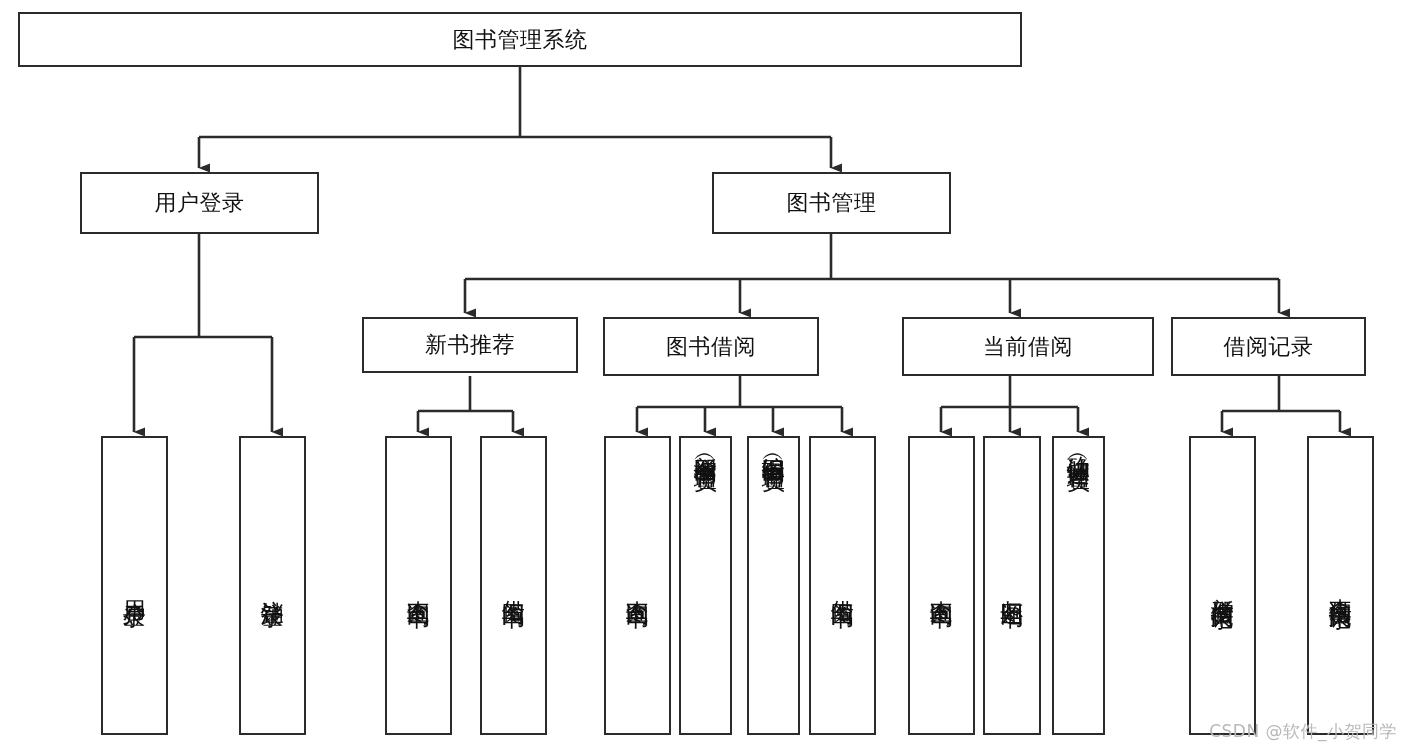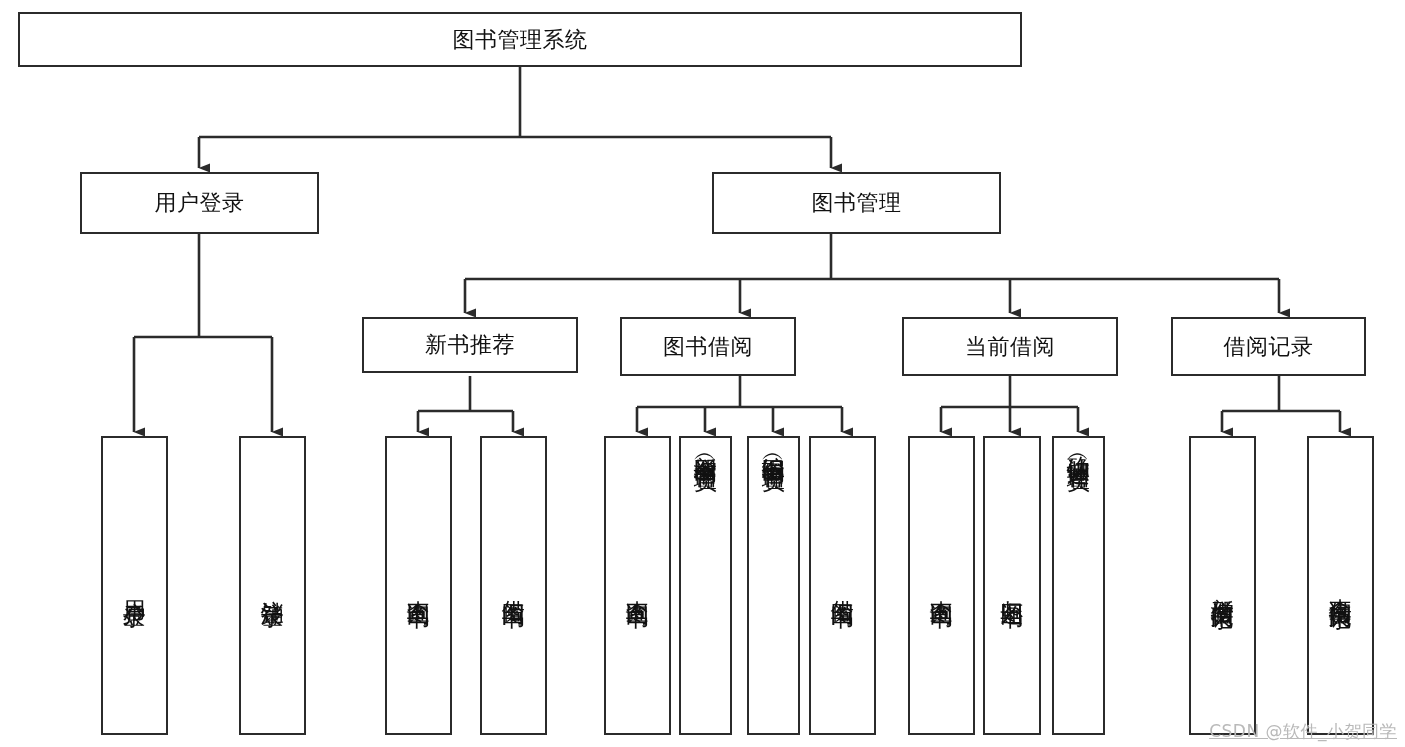--- a/index.html
+++ b/index.html
@@ -16,21 +16,21 @@
   .node.h .lbl{font-size:22px;}
   .node.root .lbl{font-size:22px;}
 
   .node.v{align-items:flex-start;justify-content:center;padding-top:0;}
   .node.v .lbl{writing-mode:vertical-rl;text-orientation:upright;
                font-size:23px;line-height:1.32;letter-spacing:2px;
                white-space:pre;}
   .node.v.mid{align-items:center;}
 
   .wm{position:absolute;right:8px;bottom:4px;color:#b9b9b9;font-size:17px;
-      letter-spacing:.5px;white-space:nowrap;pointer-events:none;text-decoration:underline;}
+      letter-spacing:.5px;white-space:nowrap;pointer-events:none;}
 </style>
 </head>
 <body>
 
 <div id="stage">
 
   <svg class="wires" viewBox="0 0 1405 747" xmlns="http://www.w3.org/2000/svg">
     <defs>
       <marker id="ah" markerWidth="10" markerHeight="12" refX="5" refY="11" orient="auto" markerUnits="userSpaceOnUse">
         <path d="M0.5,0 L9.5,0 L5,11.5 Z" fill="#2b2b2b"></path>
@@ -80,31 +80,31 @@
     </g>
   </svg>
 
   <div class="node h root" style="left:18px;top:12px;width:1004px;height:55px;">
     <span class="lbl">图书管理系统</span>
   </div>
 
   <div class="node h" style="left:80px;top:172px;width:239px;height:62px;">
     <span class="lbl">用户登录</span>
   </div>
-  <div class="node h" style="left:712px;top:172px;width:289px;height:62px;">
+  <div class="node h" style="left:712px;top:172px;width:239px;height:62px;">
     <span class="lbl">图书管理</span>
   </div>
 
   <div class="node h" style="left:362px;top:317px;width:216px;height:56px;">
     <span class="lbl">新书推荐</span>
   </div>
-  <div class="node h" style="left:620px;top:317px;width:176px;height:59px;">
+  <div class="node h" style="left:603px;top:317px;width:216px;height:59px;">
     <span class="lbl">图书借阅</span>
   </div>
-  <div class="node h" style="left:902px;top:317px;width:216px;height:59px;">
+  <div class="node h" style="left:902px;top:317px;width:252px;height:59px;">
     <span class="lbl">当前借阅</span>
   </div>
   <div class="node h" style="left:1171px;top:317px;width:195px;height:59px;">
     <span class="lbl">借阅记录</span>
   </div>
 
   <div class="node v mid" style="left:101px;top:436px;width:67px;height:299px;">
     <span class="lbl">用户登录</span>
   </div>
   <div class="node v mid" style="left:239px;top:436px;width:67px;height:299px;">

